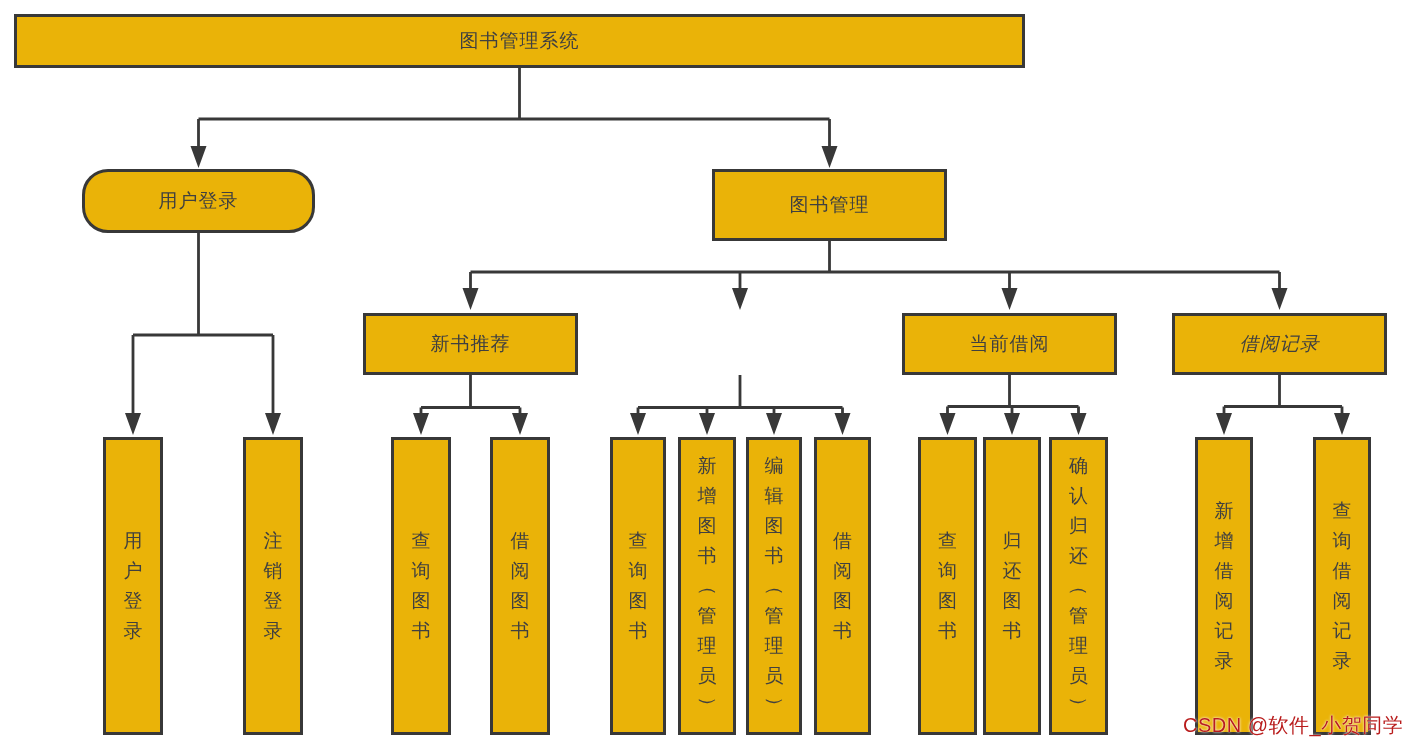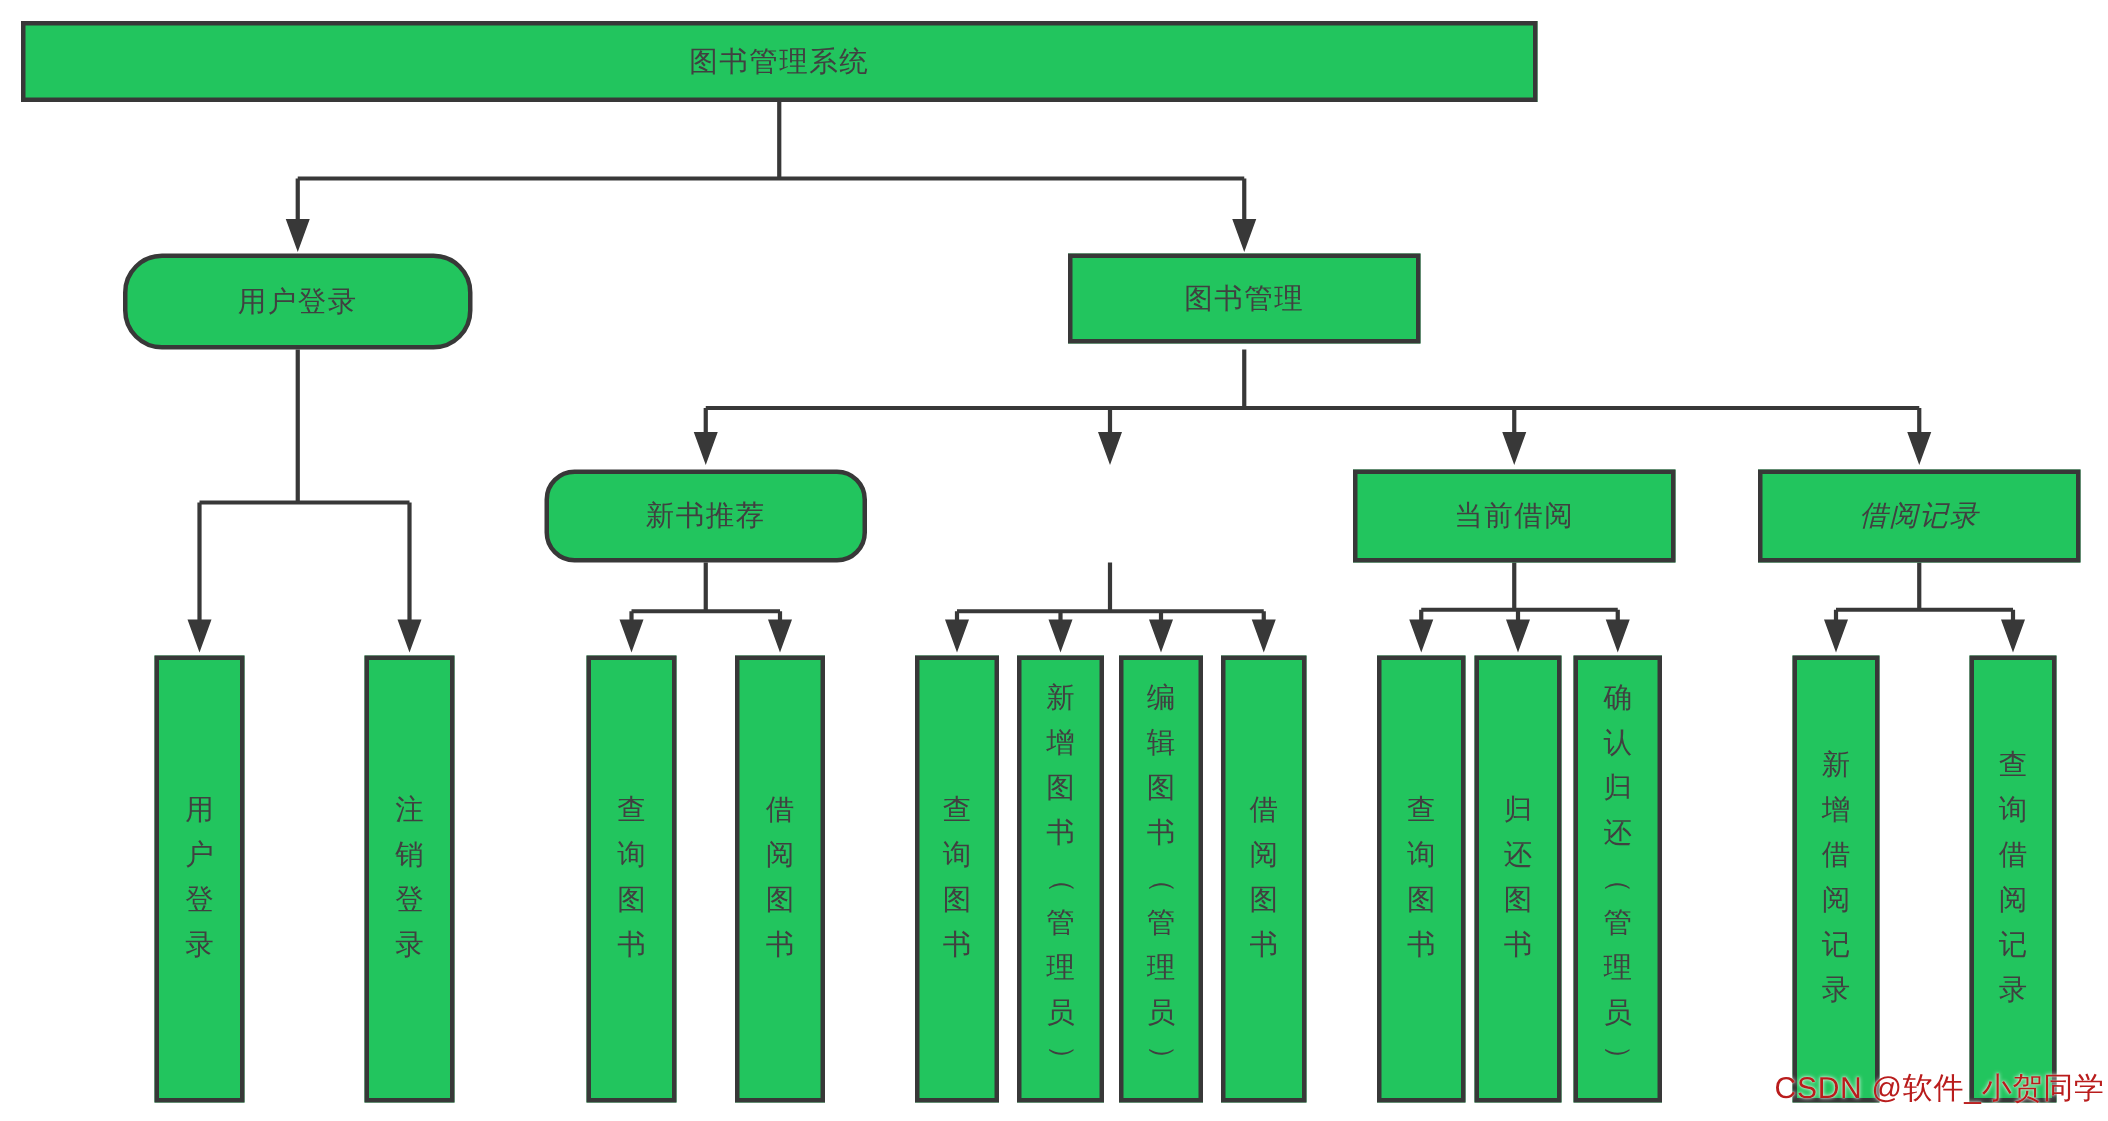--- a/index.html
+++ b/index.html
@@ -2,21 +2,21 @@
 <html><head>
 <meta charset="utf-8">
 <style>
   html,body{margin:0;padding:0;background:#fff;}
   #canvas{
     position:relative;width:1405px;height:747px;background:#fff;overflow:hidden;
     font-family:"Liberation Sans","DejaVu Sans",sans-serif;
   }
   #connectors{position:absolute;left:0;top:0;z-index:1;}
   .box{
-    position:absolute;box-sizing:border-box;background:#22c55e;
+    position:absolute;box-sizing:border-box;background:#eab308;
     border:3px solid #383838;color:#404040;z-index:2;
     display:flex;align-items:center;justify-content:center;
   }
   .hlabel{font-size:19px;letter-spacing:1px;white-space:nowrap;}
   .leaf{flex-direction:column;}
   .vtext{display:flex;flex-direction:column;align-items:center;justify-content:center;}
   .vchar{height:30px;line-height:30px;font-size:19px;text-align:center;}
   .vchar.rot{transform:rotate(90deg);}
   #watermark{
     position:absolute;left:1183px;top:712px;z-index:5;
@@ -60,25 +60,25 @@
     </g>
   </svg>
 
   <div class="box" style="left:14px;top:14px;width:1011px;height:54px;">
     <span class="hlabel">图书管理系统</span>
   </div>
 
   <div class="box" style="left:82px;top:169px;width:233px;height:64px;border-radius:26px;">
     <span class="hlabel">用户登录</span>
   </div>
-  <div class="box" style="left:712px;top:169px;width:235px;height:60px;">
+  <div class="box" style="left:712px;top:169px;width:235px;height:72px;">
     <span class="hlabel">图书管理</span>
   </div>
 
-  <div class="box" style="left:363px;top:313px;width:215px;height:62px;border-radius:20px;">
+  <div class="box" style="left:363px;top:313px;width:215px;height:62px;">
     <span class="hlabel">新书推荐</span>
   </div>
   <div class="box" style="left:902px;top:313px;width:215px;height:62px;">
     <span class="hlabel">当前借阅</span>
   </div>
   <div class="box" style="left:1172px;top:313px;width:215px;height:62px;font-style:italic;">
     <span class="hlabel">借阅记录</span>
   </div>
 
   <div class="box leaf" style="left:103px;top:437px;width:60px;height:298px;">

